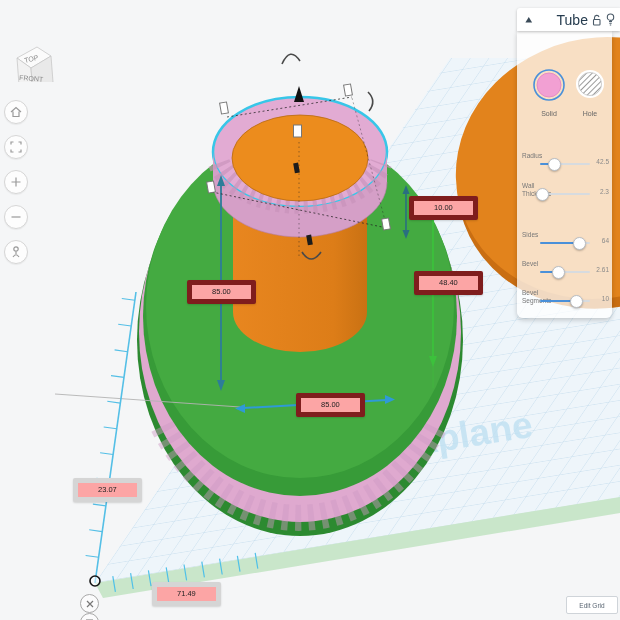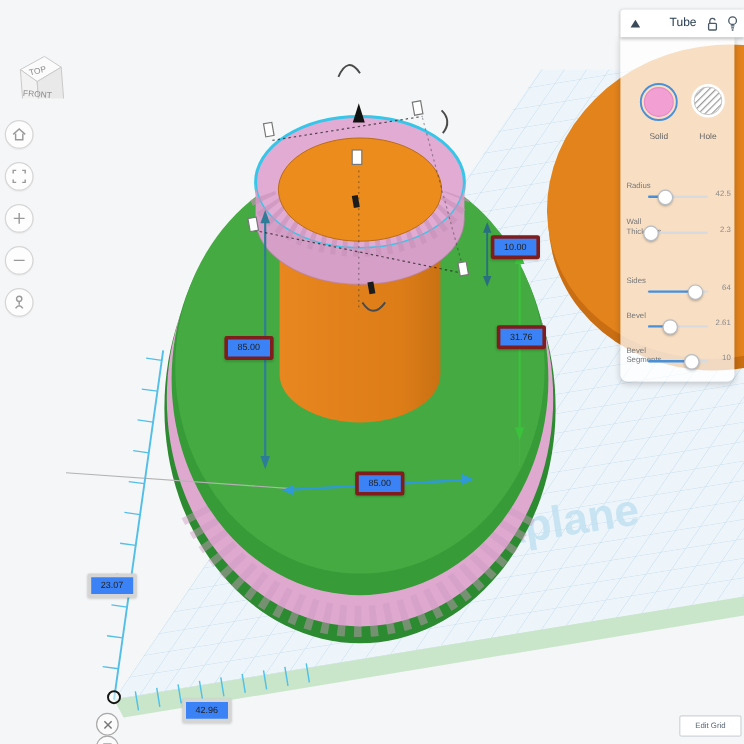--- a/index.html
+++ b/index.html
@@ -1,36 +1,36 @@
 <!DOCTYPE html>
 <html><head>
 <meta charset="utf-8">
 <style>
   html,body{margin:0;padding:0;}
   body{width:620px;height:620px;position:relative;overflow:hidden;
        font-family:"Liberation Sans",sans-serif;background:#f5f6f7;}
   .abs{position:absolute;}
   
   #scene{position:absolute;left:0;top:0;}
-  .dimlabel{position:absolute;background:#3b82f6;border:3px solid #7f1d1d;border-radius:2px;
-            font-size:7.5px;color:#222;padding:3px 8px;box-shadow:0 1px 2px rgba(0,0,0,.15);
+  .dimlabel{position:absolute;background:#fca5a5;border:5px solid #7f1d1d;border-radius:2px;
+            font-size:7.5px;color:#222;padding:3px 20px;box-shadow:0 1px 2px rgba(0,0,0,.15);
             line-height:1;}
   
   #viewcube{left:4px;top:20px;width:60px;height:62px;cursor:pointer;}
   
   #left-toolbar{left:4px;top:100px;display:flex;flex-direction:column;gap:11px;}
   .tool-btn{width:22px;height:22px;border-radius:50%;border:1px solid #d6d6d6;background:#fdfdfd;
             display:flex;align-items:center;justify-content:center;box-shadow:0 1px 1px rgba(0,0,0,.05);}
   .tool-btn svg{stroke:#9a9a9a;fill:none;stroke-width:1.2;}
   
   #inspector{left:517px;top:8px;width:103px;}
   #inspector-header{height:23px;background:#ffffff;border-radius:3px 0 0 0;
                     box-shadow:0 1px 3px rgba(0,0,0,.25);display:flex;align-items:center;
                     padding:0 4px 0 8px;position:relative;z-index:3;}
-  #inspector-title{font-size:10px;color:#253b4e;margin-left:24px;flex:1;}
+  #inspector-title{font-size:14px;color:#253b4e;margin-left:24px;flex:1;}
   .hdr-icon{width:12px;height:14px;margin-left:4px;display:flex;align-items:center;justify-content:center;}
   #inspector-body{position:relative;width:95px;height:287px;background:rgba(255,255,255,.74);
                   border-radius:0 0 6px 6px;box-shadow:0 2px 5px rgba(0,0,0,.2);z-index:2;}
   .swatch{position:absolute;text-align:center;width:34px;}
   .swatch-label{font-size:7px;color:#666;margin-top:3px;}
   .srow{position:absolute;left:0;width:95px;height:24px;}
   .slabel{position:absolute;left:5px;top:1px;width:22px;font-size:6.5px;color:#777;line-height:1.2;}
   .strack{position:absolute;left:23px;top:9px;width:50px;height:8px;}
   .sline{position:absolute;left:0;top:3px;width:100%;height:2px;background:#d7dbdf;border-radius:1px;}
   .sfill{position:absolute;left:0;top:3px;height:2px;background:#4a90d9;border-radius:1px;}
@@ -153,24 +153,24 @@
     <path d="M85.6,555.5 l13,1.8 M89.2,529.8 l13,1.8 M92.9,504.1 l13,1.8 M96.5,478.4 l13,1.8
              M100.1,452.7 l13,1.8 M103.7,427 l13,1.8 M107.3,401.3 l13,1.8 M111,375.6 l13,1.8
              M114.6,349.9 l13,1.8 M118.2,324.2 l13,1.8 M121.8,298.5 l13,1.8" stroke="#54bfe6" stroke-width="1.1"></path>
   </g>
   <circle cx="95" cy="581" r="5" fill="rgba(255,255,255,0.5)" stroke="#151515" stroke-width="1.6"></circle>
 </svg>
 
 <div class="dimlabel abs" style="left:187px;top:280px;">85.00</div>
 <div class="dimlabel abs" style="left:296px;top:393px;">85.00</div>
 <div class="dimlabel abs" style="left:409px;top:196px;">10.00</div>
-<div class="dimlabel abs" style="left:414px;top:271px;">31.76</div>
+<div class="dimlabel abs" style="left:414px;top:271px;">48.40</div>
 
 <div class="dimlabel abs" style="left:73px;top:478px;border-color:#d5d5d5;">23.07</div>
-<div class="dimlabel abs" style="left:152px;top:582px;border-color:#d5d5d5;">42.96</div>
+<div class="dimlabel abs" style="left:152px;top:582px;border-color:#d5d5d5;">71.49</div>
 
 <svg id="viewcube" class="abs" width="60" height="62" viewBox="0 0 60 62">
   <polygon points="13,38 33,27 47,36 27,48" fill="#fbfbfb" stroke="#c8c8c8" stroke-width="0.8"></polygon>
   <polygon points="13,38 27,48 29,76 15,65" fill="#f2f2f2" stroke="#c8c8c8" stroke-width="0.8"></polygon>
   <polygon points="27,48 47,36 49,62 29,76" fill="#e9e9e9" stroke="#c8c8c8" stroke-width="0.8"></polygon>
   <text font-size="7" fill="#8a8a8a" transform="translate(21,43) rotate(-14)">TOP</text>
   <text font-size="7" fill="#8a8a8a" transform="translate(15,60) rotate(4)">FRONT</text>
 </svg>
 
 <div id="left-toolbar" class="abs">

